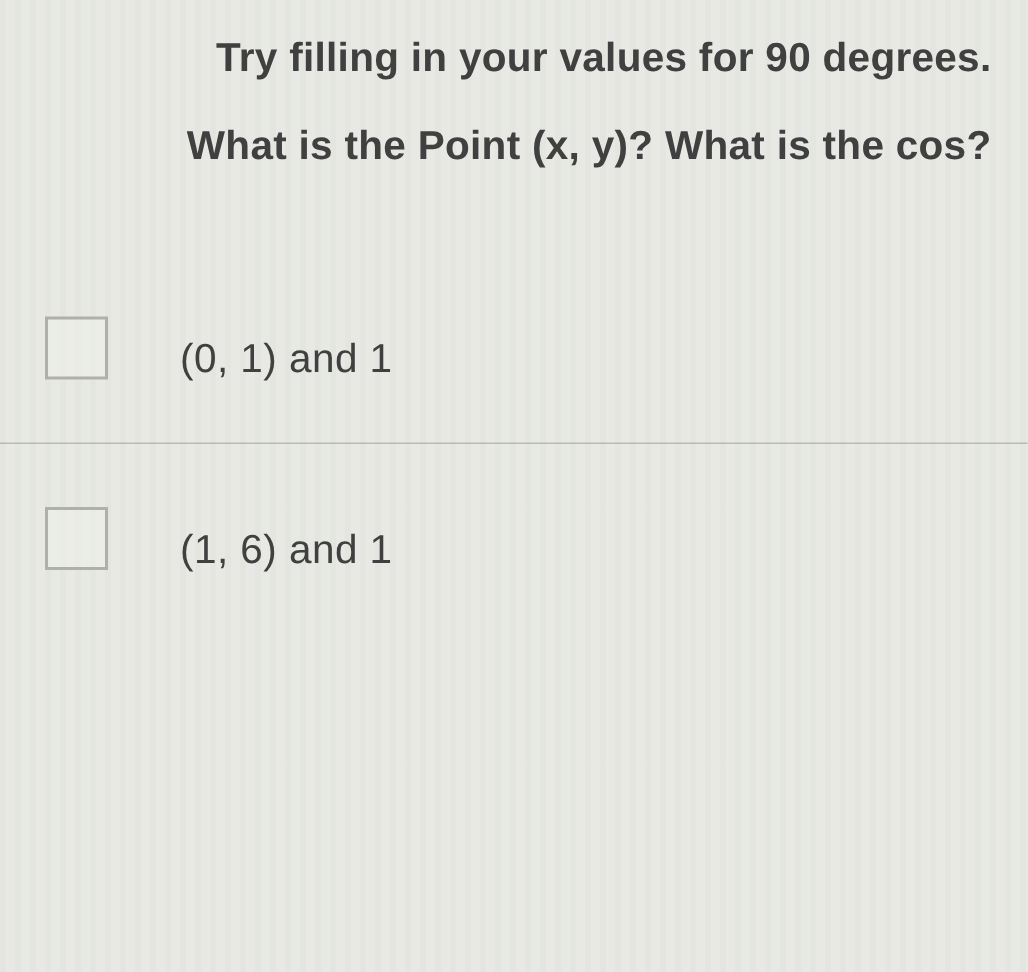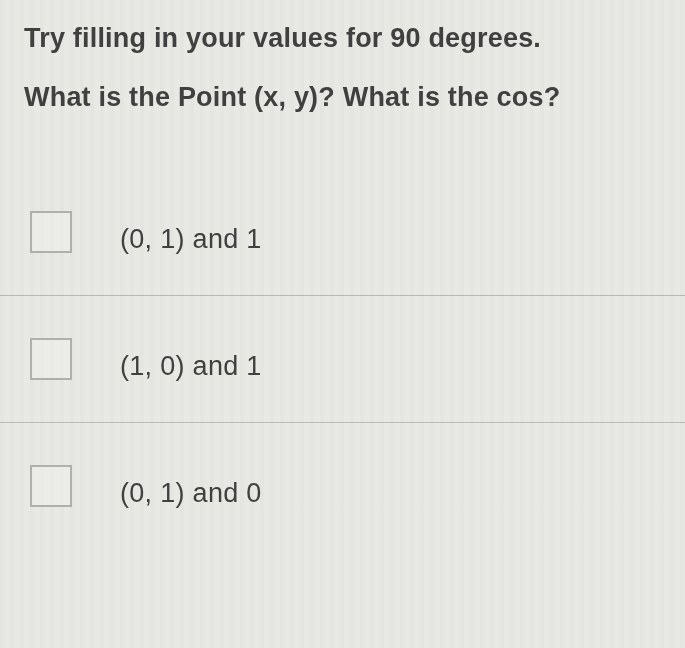--- a/index.html
+++ b/index.html
@@ -1,18 +1,19 @@
 <!DOCTYPE html>
 <html><head>
   <meta charset="utf-8">
   <style>
     * {
       margin: 0;
       padding: 0;
       box-sizing: border-box;
+      text-align: right;
     }
     body {
       width: 685px;
       height: 648px;
       background: #e8e8e4;
       font-family: Arial, Helvetica, sans-serif;
       color: #3a3a3a;
       padding: 18px 24px 0 24px;
       position: relative;
       overflow: hidden;
@@ -97,20 +98,16 @@
   <div class="prompt">Try filling in your values for 90 degrees.</div>
   <div class="question">What is the Point (x, y)?  What is the cos?</div>
 
   <div class="options">
     <div class="option">
       <div class="checkbox"></div>
       <div class="option-text">(0, 1)  and  1</div>
     </div>
     <div class="option">
       <div class="checkbox"></div>
-      <div class="option-text">(1, 0)  and  1</div>
-    </div>
-    <div class="option">
-      <div class="checkbox"></div>
-      <div class="option-text">(0, 1)  and  0</div>
+      <div class="option-text">(1, 6)  and  1</div>
     </div>
   </div>
 </div>
 
 </body></html>

